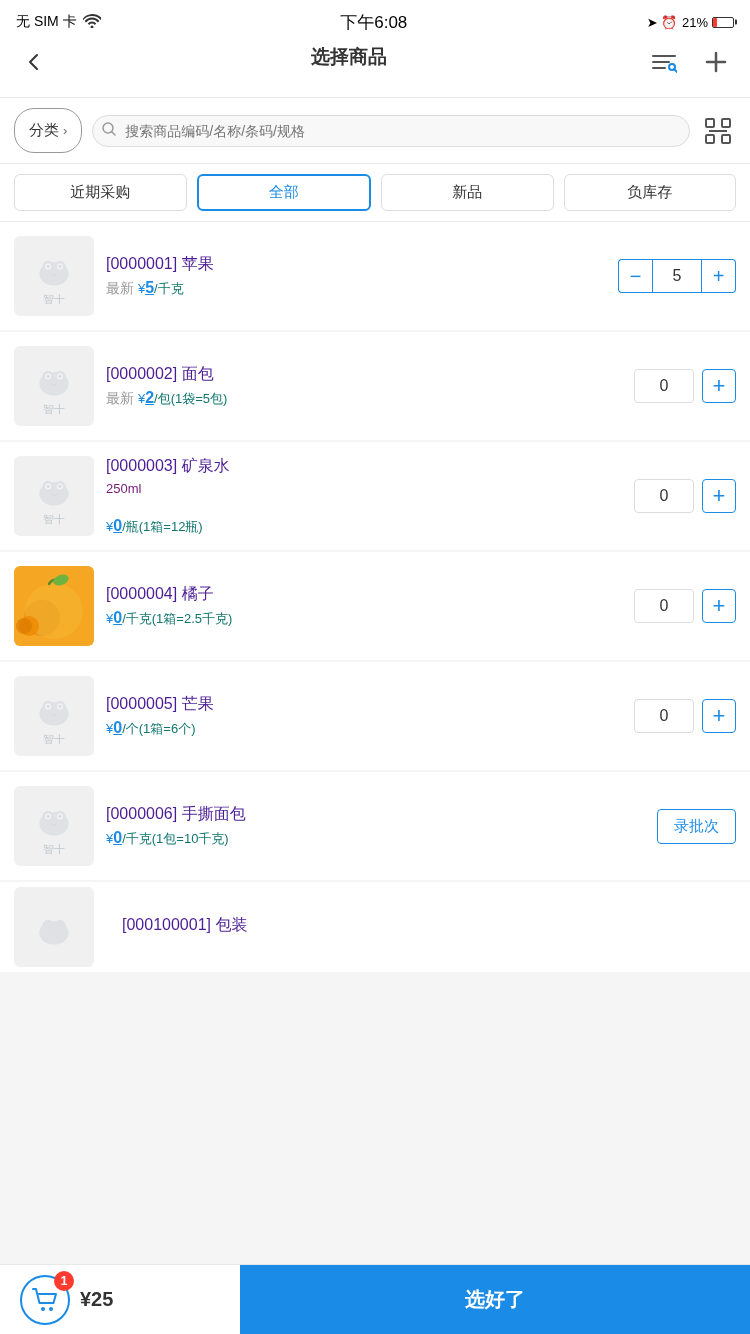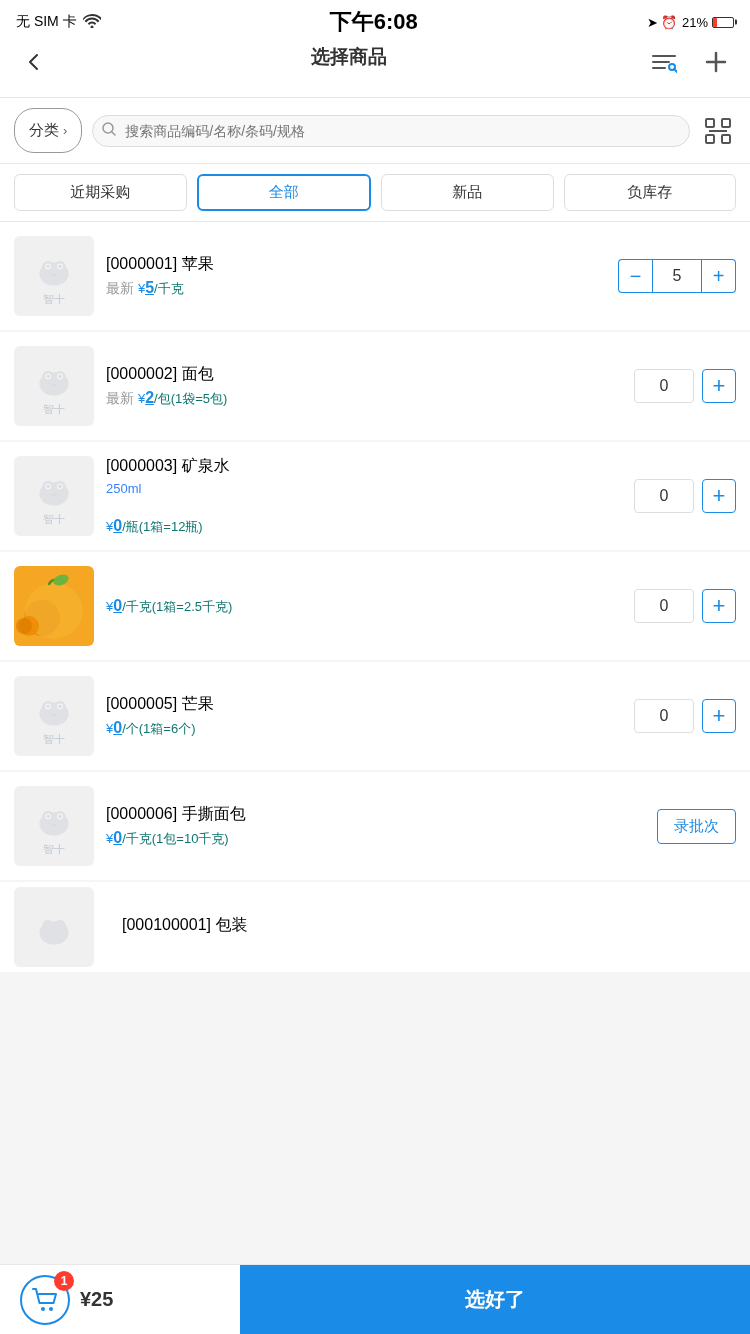--- a/index.html
+++ b/index.html
@@ -17,21 +17,21 @@
       background: #fff;
       height: 44px;
       display: flex;
       align-items: center;
       justify-content: space-between;
       padding: 0 16px;
       font-size: 15px;
       font-weight: 500;
     }
     .status-left { display: flex; align-items: center; gap: 6px; font-size: 14px; }
-    .status-center { font-size: 22px; font-weight: 700; text-align: right; }
+    .status-center { font-size: 17px; font-weight: 400; text-align: right; }
     .status-right { display: flex; align-items: center; gap: 4px; font-size: 13px; }
     .battery-box {
       display: inline-flex; align-items: center; gap: 2px;
     }
     .battery-rect {
       width: 22px; height: 11px; border: 1.5px solid #333; border-radius: 2px; position: relative;
     }
     .battery-rect::after {
       content: '';
       position: absolute; right: -4px; top: 50%; transform: translateY(-50%);
@@ -163,30 +163,30 @@
       width: 100%; height: 100%;
     }
     .owl-svg { width: 44px; height: 44px; opacity: 0.25; }
 
     .product-info {
       flex: 1;
       min-width: 0;
     }
     .product-name {
       font-size: 16px;
-      color: #000000;
+      color: #4c1d95;
       font-weight: 500;
       margin-bottom: 4px;
       white-space: nowrap;
       overflow: hidden;
       text-overflow: ellipsis;
     }
     .product-spec {
       font-size: 13px;
-      color: #3b82f6;
+      color: #701a75;
       margin-bottom: 21px;
     }
     .product-price {
       font-size: 14px;
       color: #999;
     }
     .price-highlight {
       color: #1a8be6;
       font-size: 16px;
       font-weight: 700;
@@ -502,20 +502,21 @@
         <circle cx="40" cy="45" r="30" fill="#f5a623"></circle>
         <circle cx="28" cy="52" r="18" fill="#e8941a"></circle>
         <ellipse cx="40" cy="45" rx="29" ry="28" fill="#f7b733" opacity="0.5"></ellipse>
         <path d="M35 18 Q40 10 45 18" stroke="#5a8a2a" stroke-width="2.5" fill="none" stroke-linecap="round"></path>
         <ellipse cx="47" cy="14" rx="8" ry="5" fill="#6db33f" transform="rotate(-20 47 14)"></ellipse>
         <circle cx="15" cy="60" r="10" fill="#ee8a00" opacity="0.8"></circle>
         <circle cx="10" cy="60" r="8" fill="#d97700" opacity="0.6"></circle>
       </svg>
     </div>
     <div class="product-info">
+      <div class="product-name">[0000004] 橘子</div>
       <div class="product-price">
         <span class="yuan-symbol">¥</span><span class="price-highlight">0</span><span class="price-unit">/千克(1箱=2.5千克)</span>
       </div>
     </div>
     <div class="qty-plus-only">
       <input class="qty-input-only" type="text" value="0" style="">
       <button class="qty-btn-only">+</button>
     </div>
   </div>
 

